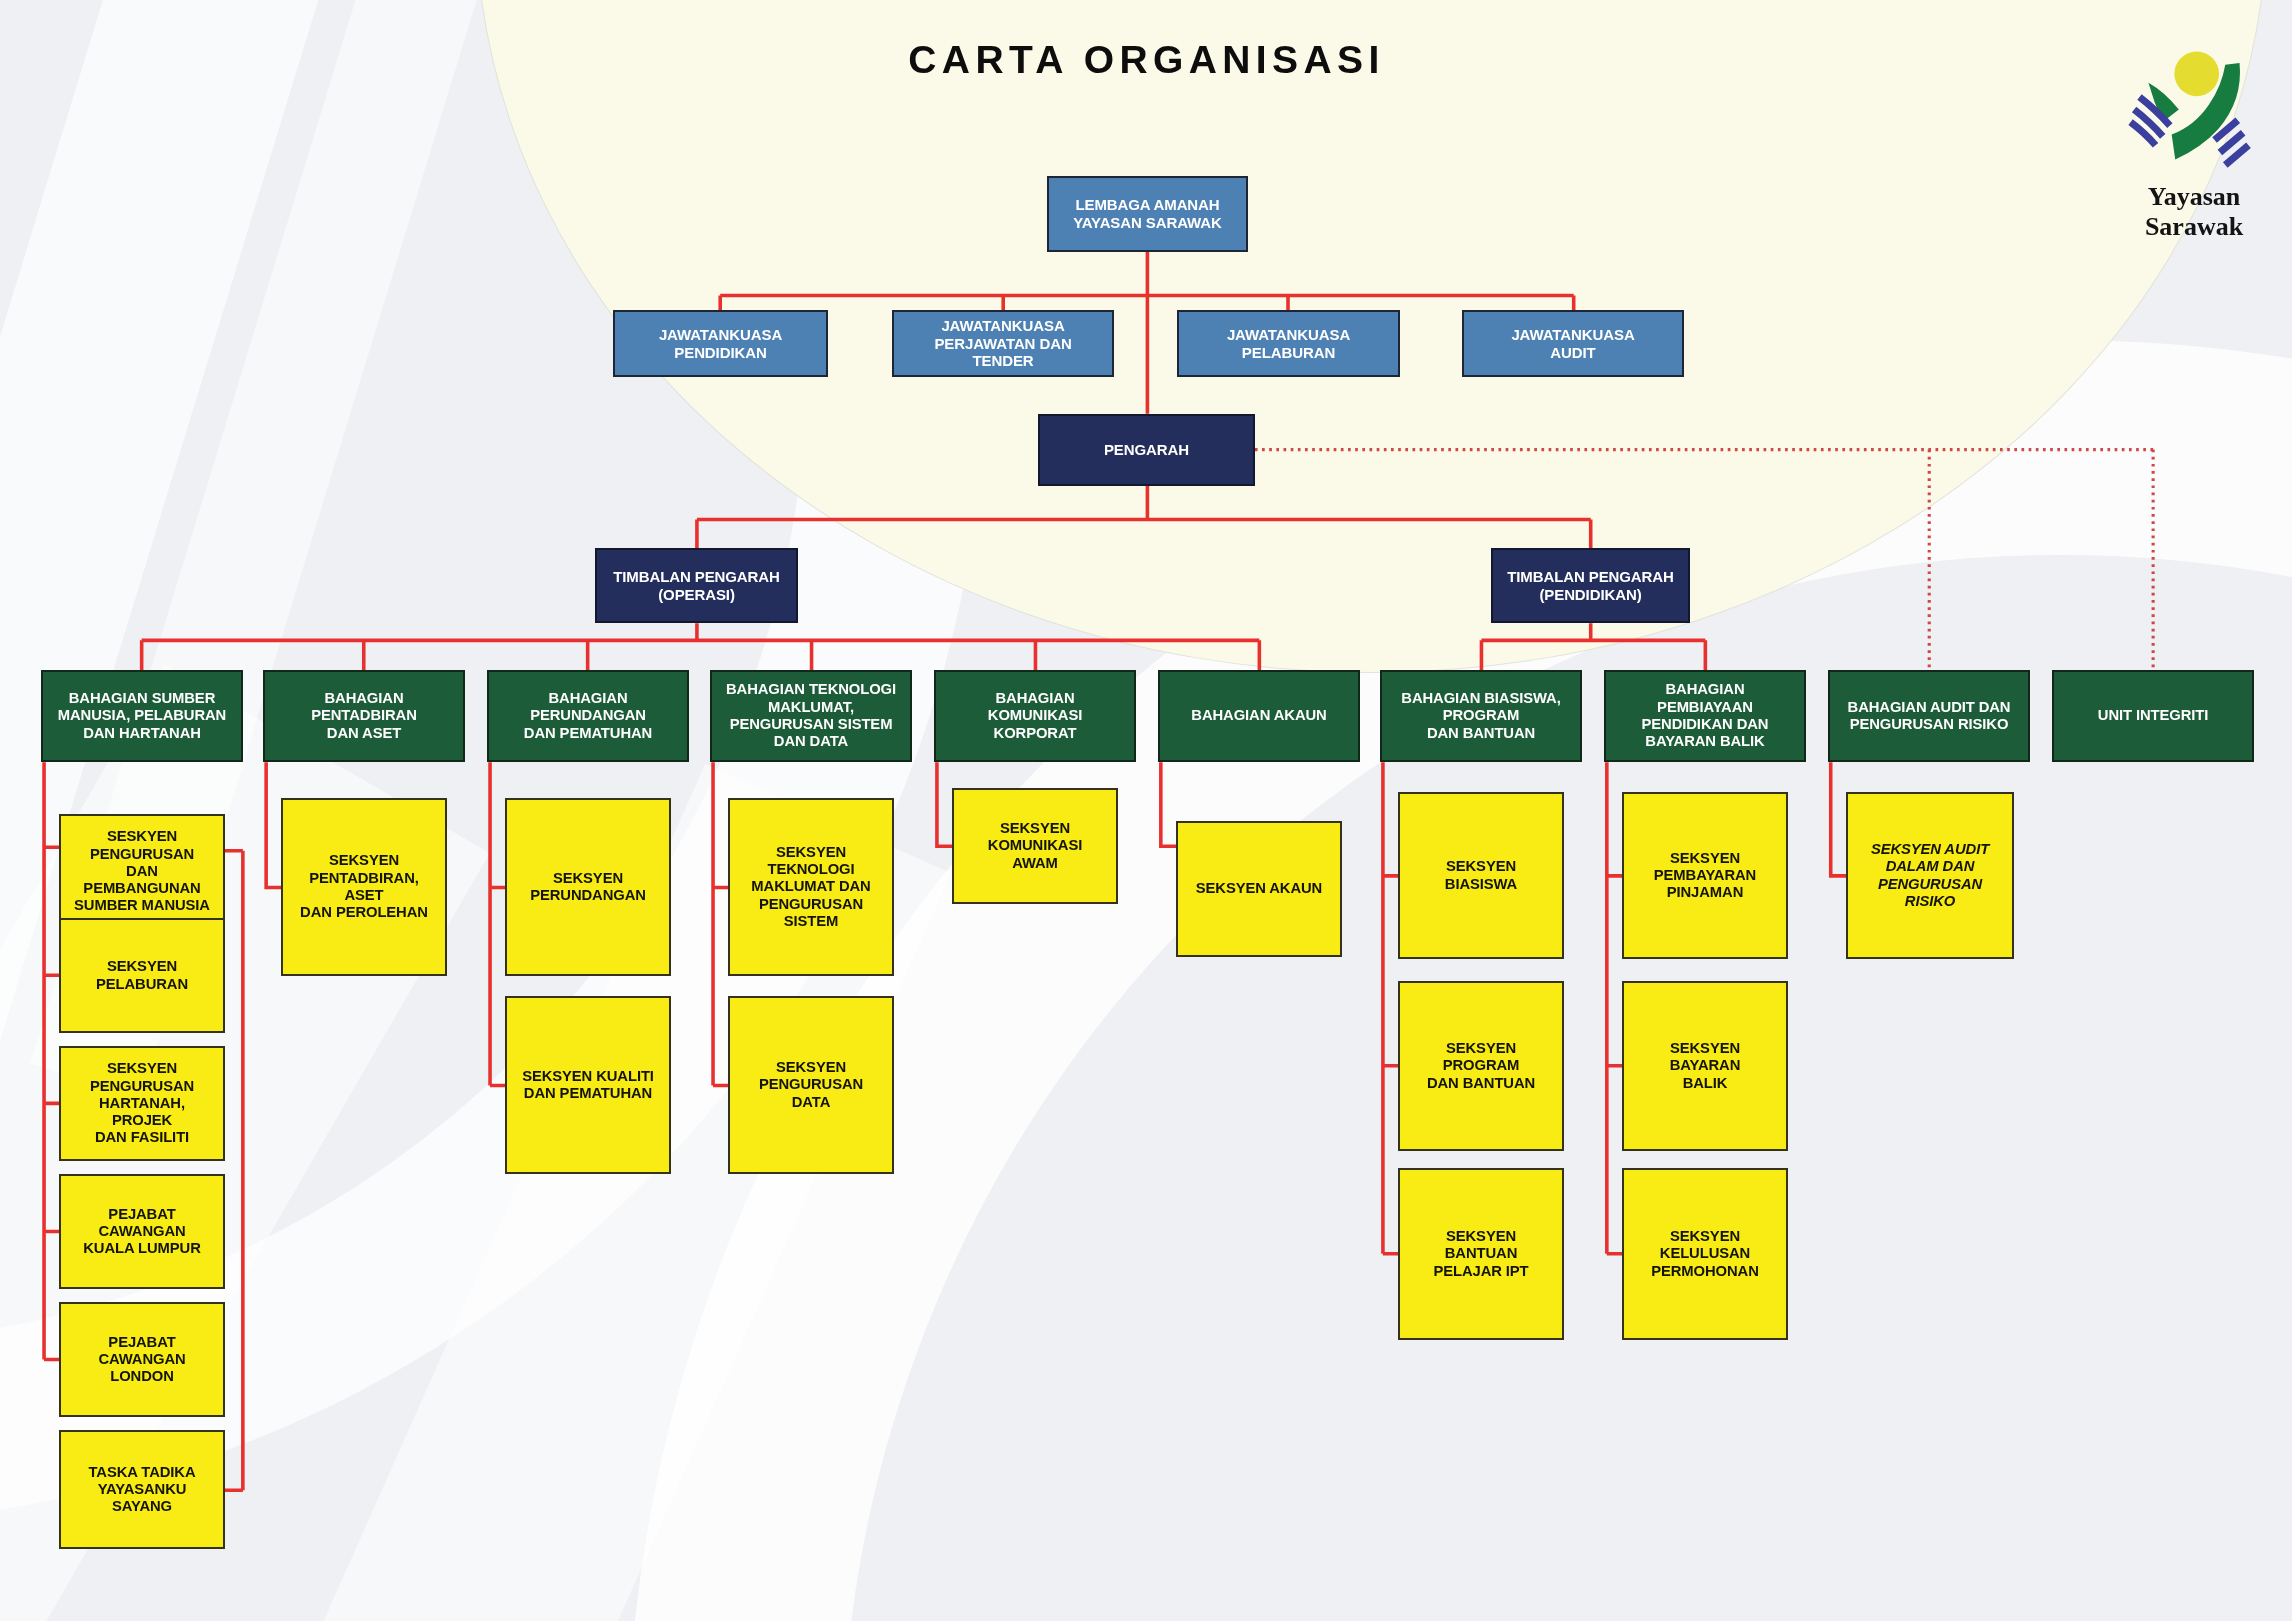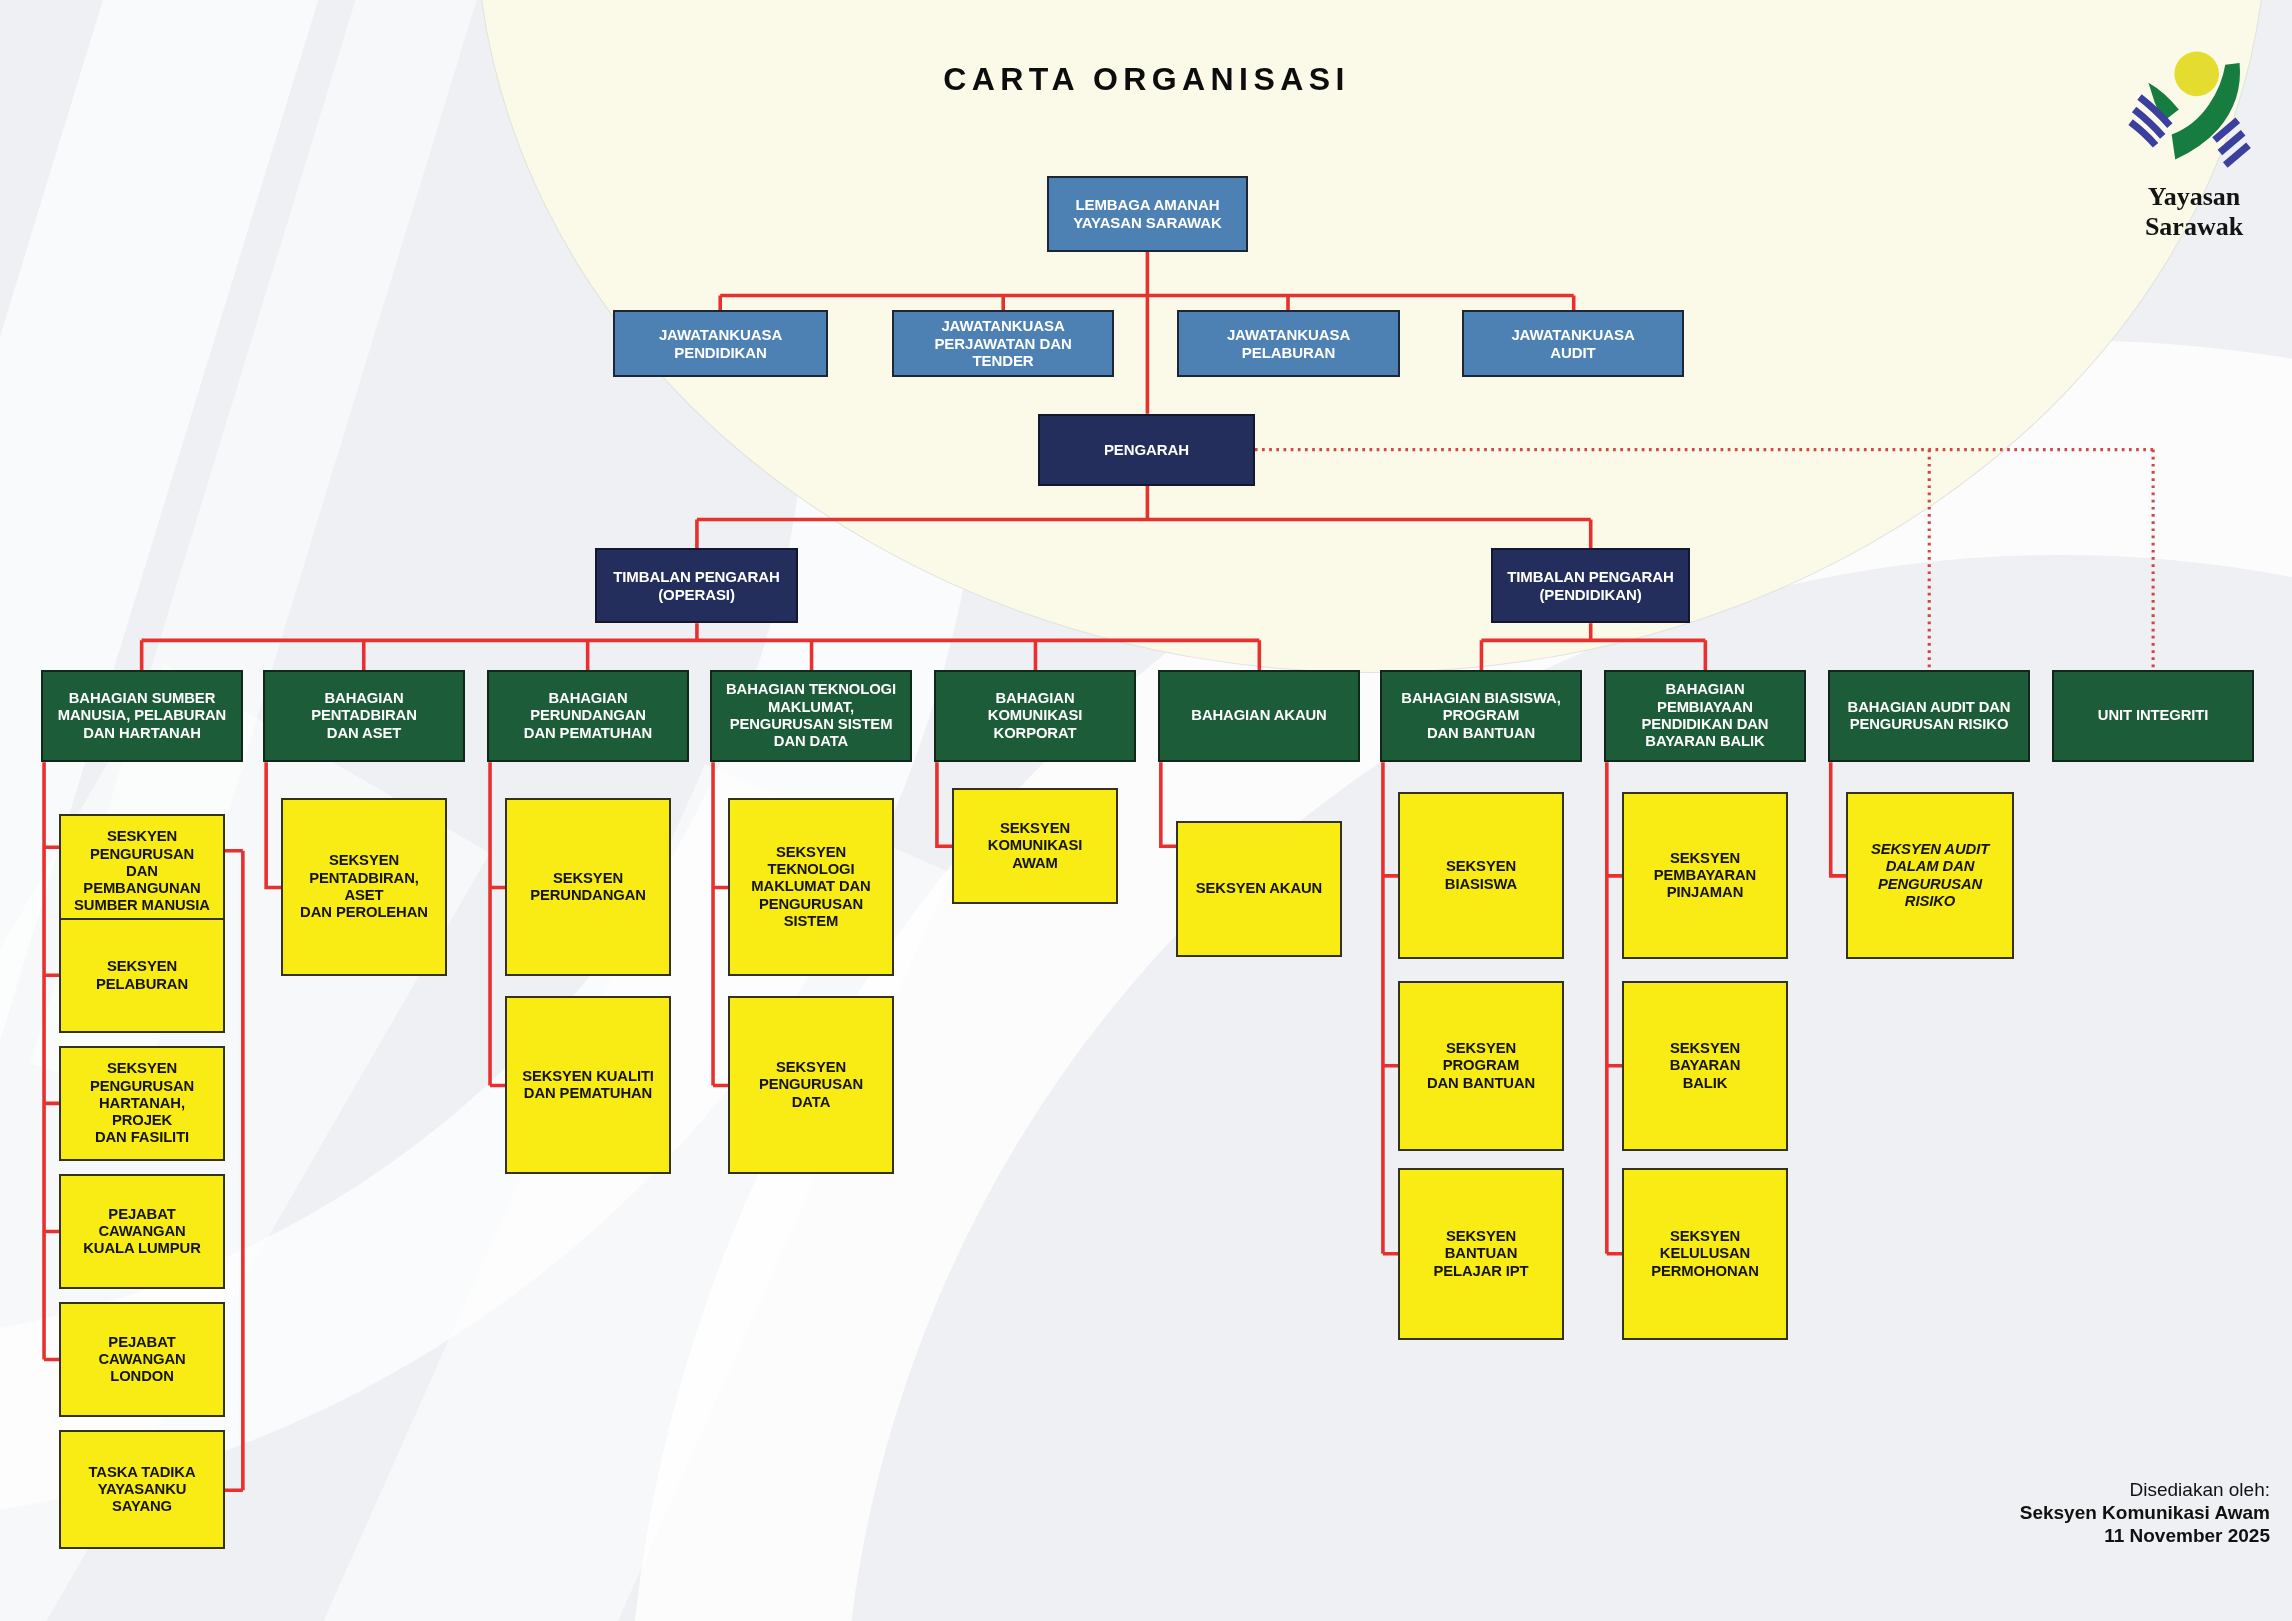--- a/index.html
+++ b/index.html
@@ -4,22 +4,22 @@
 <style>
   html,body{margin:0;padding:0;background:#dfe2e7;}
   #canvas{position:relative;width:2293px;height:1621px;overflow:hidden;
           background:var(--bg,#eef0f3);font-family:"Liberation Sans",sans-serif;}
   
   .band{position:absolute;background:#fff;z-index:0;}
   .arc{position:absolute;border-radius:50%;z-index:0;box-sizing:border-box;}
   #cream{position:absolute;left:475px;top:-851px;width:1791px;height:1522px;border-radius:50%;
          background:var(--cream,#fbfae9);border:1.8px solid rgba(160,168,182,.28);z-index:0;}
   
-  #title{position:absolute;left:50%;top:61px;transform:translateX(-50%);
-         font-size:32px;font-weight:bold;letter-spacing:5.4px;color:#0d0d0d;z-index:3;white-space:nowrap;}
+  #title{position:absolute;left:50%;top:38px;transform:translateX(-50%);
+         font-size:39px;font-weight:bold;letter-spacing:5.4px;color:#0d0d0d;z-index:3;white-space:nowrap;}
   
   #logo{position:absolute;left:2106px;top:47px;width:176px;text-align:center;z-index:3;}
   #logo-name{font-family:"Liberation Serif",serif;font-weight:bold;font-size:26px;color:#141414;margin-top:-1.8px;}
   
   #wires{position:absolute;left:0;top:0;z-index:1;}
   
   .box{position:absolute;display:flex;align-items:center;justify-content:center;text-align:center;
        border:2.7px solid #232323;box-sizing:border-box;z-index:2;padding:12px;}
   .box .lbl{white-space:pre-line;font-weight:bold;line-height:1.17;letter-spacing:-0.1px;}
   .blue  {background:var(--blue,#4d80b3);color:#fff;border-color:#1e2636;}
@@ -246,19 +246,14 @@
 PERMOHONAN</span>
       </div>
       <div class="box yellow fs16" style="left: 1846px; top: 792px; width: 168px; height: 167px; font-style: italic;">
         <span class="lbl">SEKSYEN AUDIT
 DALAM DAN
 PENGURUSAN
 RISIKO</span>
       </div>
     </div>
 
-  <div id="footer">
-    <div>Disediakan oleh:</div>
-    <div class="b">Seksyen Komunikasi Awam</div>
-    <div class="b">11 November 2025</div>
-  </div>
 </div>
 
 
 </body></html>

